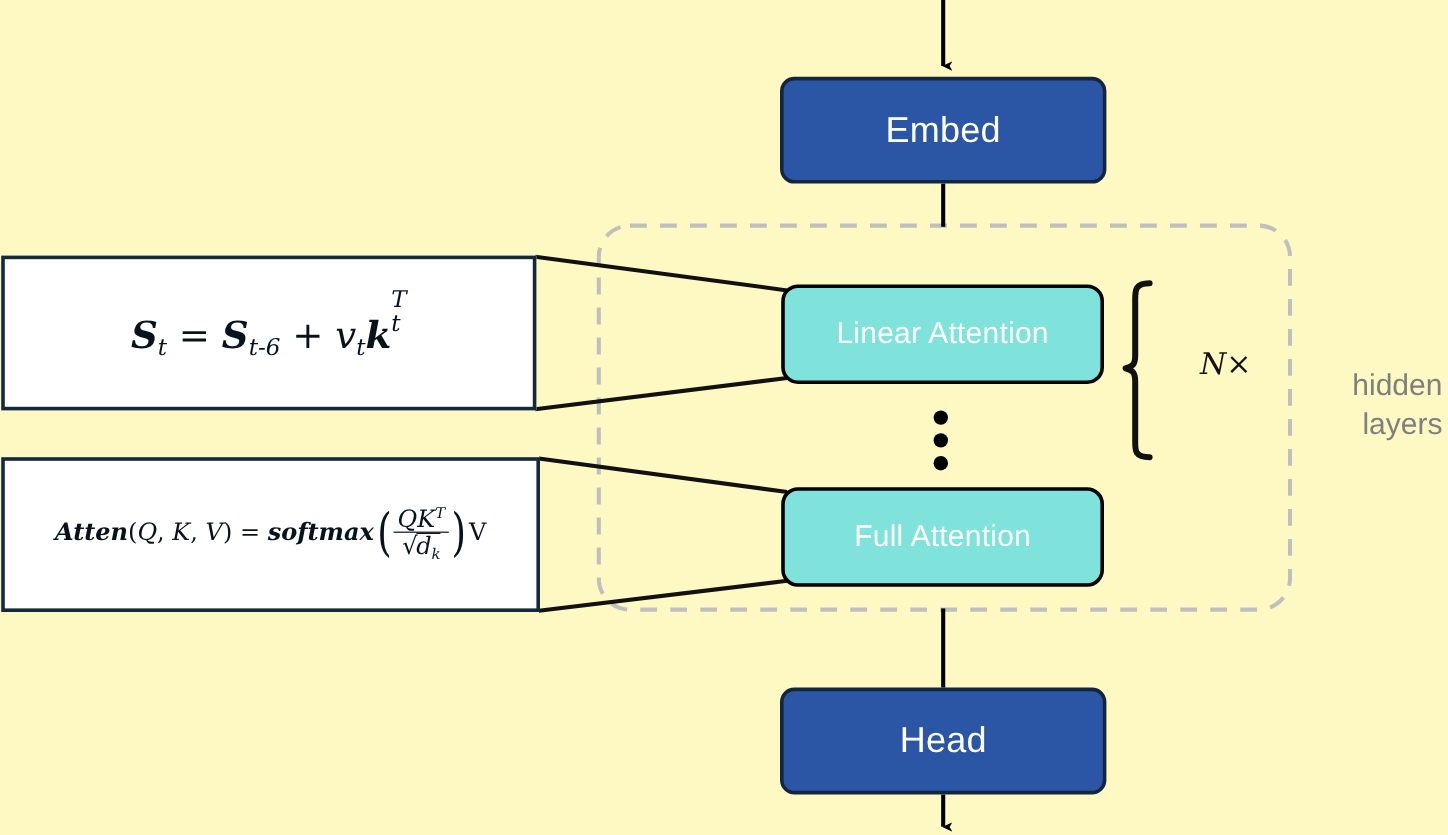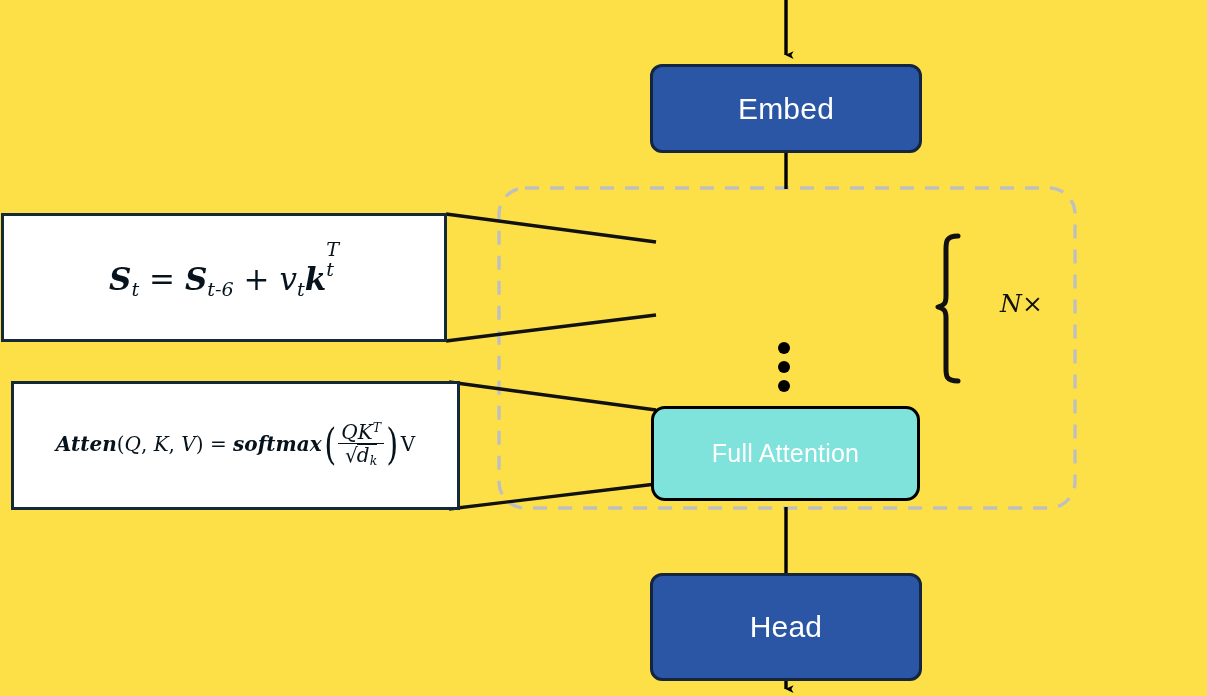--- a/index.html
+++ b/index.html
@@ -7,21 +7,21 @@
     padding: 0;
     background: #ffffff;
   }
   body {
     font-family: "Liberation Sans", sans-serif;
   }
   #stage {
     position: relative;
     width: 1207px;
     height: 696px;
-    background: #fde047;
+    background: #fef9c3;
     overflow: hidden;
   }
   #diagram-svg {
     position: absolute;
     left: 0;
     top: 0;
     width: 1207px;
     height: 696px;
   }
   
@@ -40,37 +40,37 @@
     border-radius: 12px;
     font-size: 30px;
   }
   .block-attn {
     background: #7FE3DC;
     border: 3px solid #000000;
     border-radius: 14px;
     font-size: 25px;
   }
   #embed-block { left: 650px; top: 64px;  width: 272px; height: 89px; }
-  #head-block  { left: 650px; top: 573px; width: 272px; height: 108px; }
+  #head-block  { left: 650px; top: 573px; width: 272px; height: 89px; }
   #linear-attention-block { left: 651px; top: 237px; width: 269px; height: 83px; }
-  #full-attention-block   { left: 651px; top: 406px; width: 269px; height: 95px; }
+  #full-attention-block   { left: 651px; top: 406px; width: 269px; height: 83px; }
 
   
   .formula-box {
     position: absolute;
     box-sizing: border-box;
     border: 3px solid #14293A;
     background: #ffffff;
     display: flex;
     align-items: center;
     justify-content: center;
     color: #06131c;
   }
   #formula-box-linear { left: 1px;  top: 213px; width: 446px; height: 129px; }
-  #formula-box-full   { left: 11px;  top: 381px; width: 449px; height: 129px; }
+  #formula-box-full   { left: 1px;  top: 381px; width: 449px; height: 129px; }
 
   
   .math {
     font-family: "DejaVu Serif", "Liberation Serif", serif;
     white-space: nowrap;
     line-height: 1;
   }
   .mi { font-style: italic; }
   .mbi { font-style: italic; font-weight: bold; }
   .mup { font-style: normal; }
@@ -206,39 +206,46 @@
              C 946 304, 944 305, 938 307
              C 944 309, 946 310, 946 318
              L 946 366
              C 946 375, 945 381, 958 381" fill="none" stroke="#111111" stroke-width="5" stroke-linecap="round" stroke-linejoin="round"></path>
   </svg>
 
   <div class="block block-embed" id="embed-block">
     <span>Embed</span>
   </div>
 
+  <div class="block block-attn" id="linear-attention-block">
+    <span>Linear Attention</span>
+  </div>
 
   <div id="vertical-ellipsis">
     <span></span>
     <span></span>
     <span></span>
   </div>
 
   <div class="block block-attn" id="full-attention-block">
     <span>Full Attention</span>
   </div>
 
   <div class="block block-head" id="head-block">
     <span>Head</span>
   </div>
 
   <div id="n-times-label">
     <span>N</span><span class="mult">×</span>
   </div>
 
+  <div class="plain-label" id="hidden-layers-label">
+    <div>hidden</div>
+    <div>layers</div>
+  </div>
 
   <div class="formula-box" id="formula-box-linear">
     <div class="math" id="formula-linear-text">
       <span class="mbi">S</span><span class="sub">t</span>
       <span class="mup">=</span>
       <span class="mbi">S</span><span class="sub">t-6</span>
       <span class="mup">+</span>
       <span class="mi">v</span><span class="sub">t</span><span class="mbi">k</span><span class="subsup"><span class="ss-top">T</span><span class="ss-bot">t</span></span>
     </div>
   </div>

